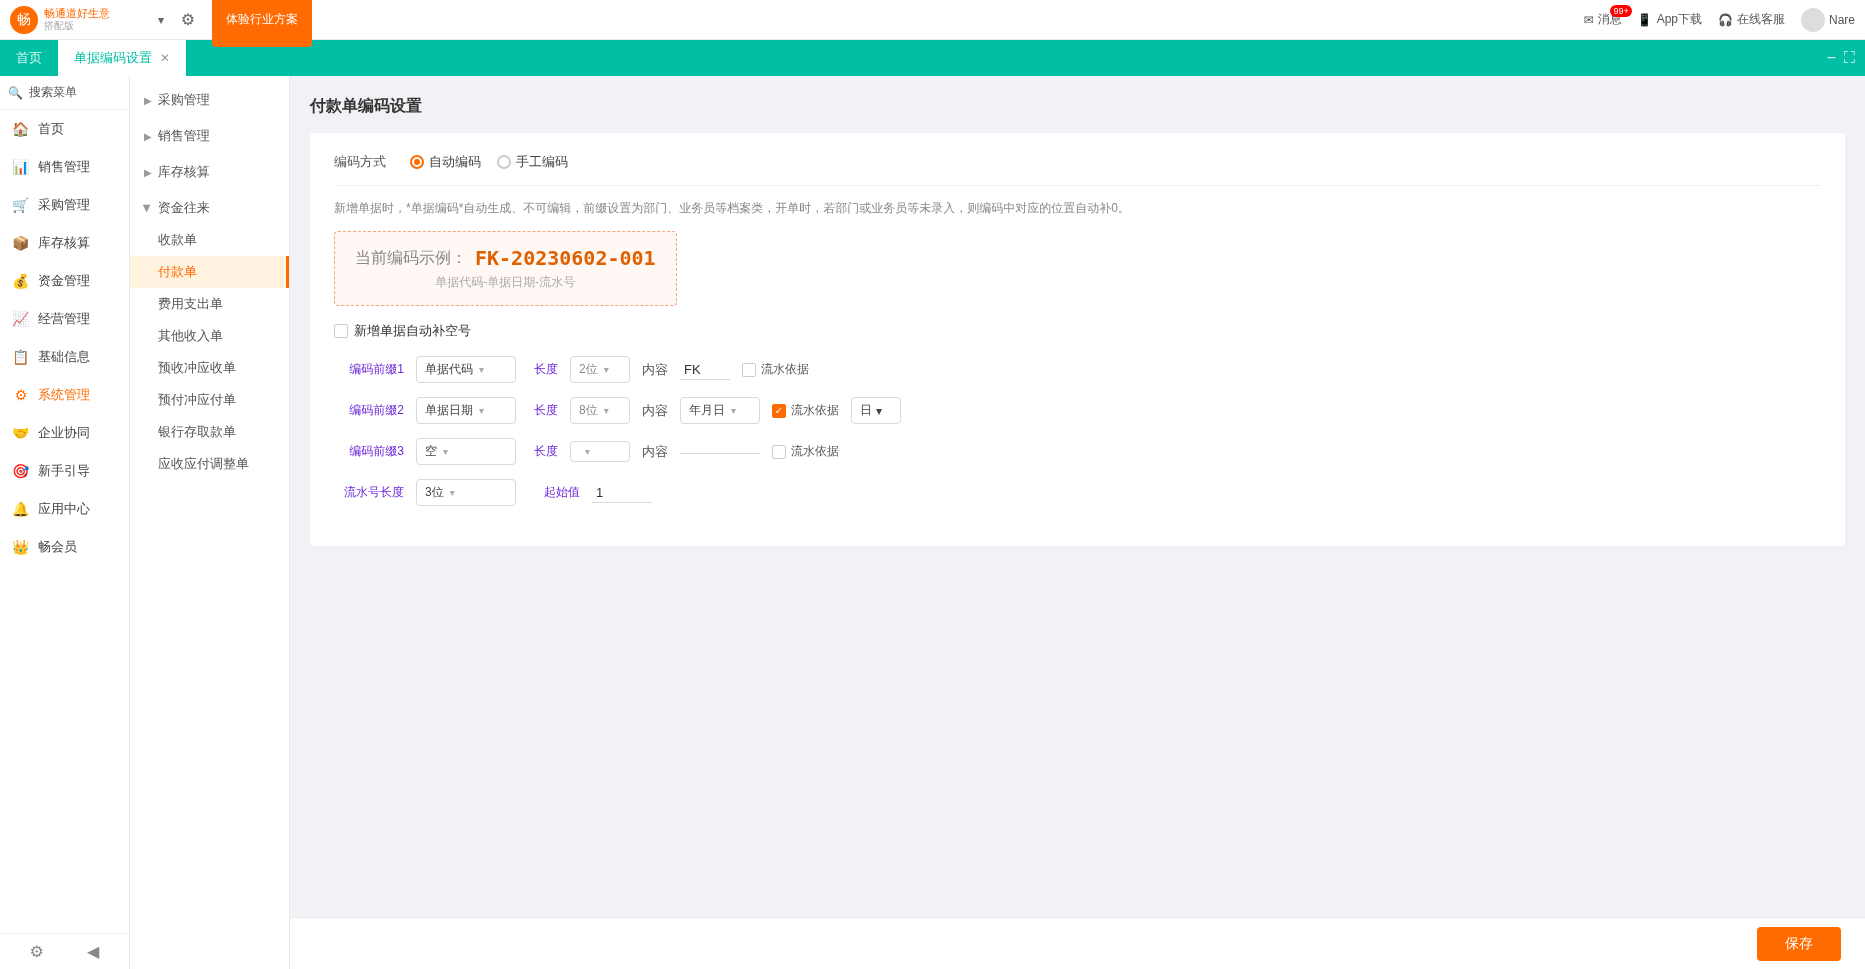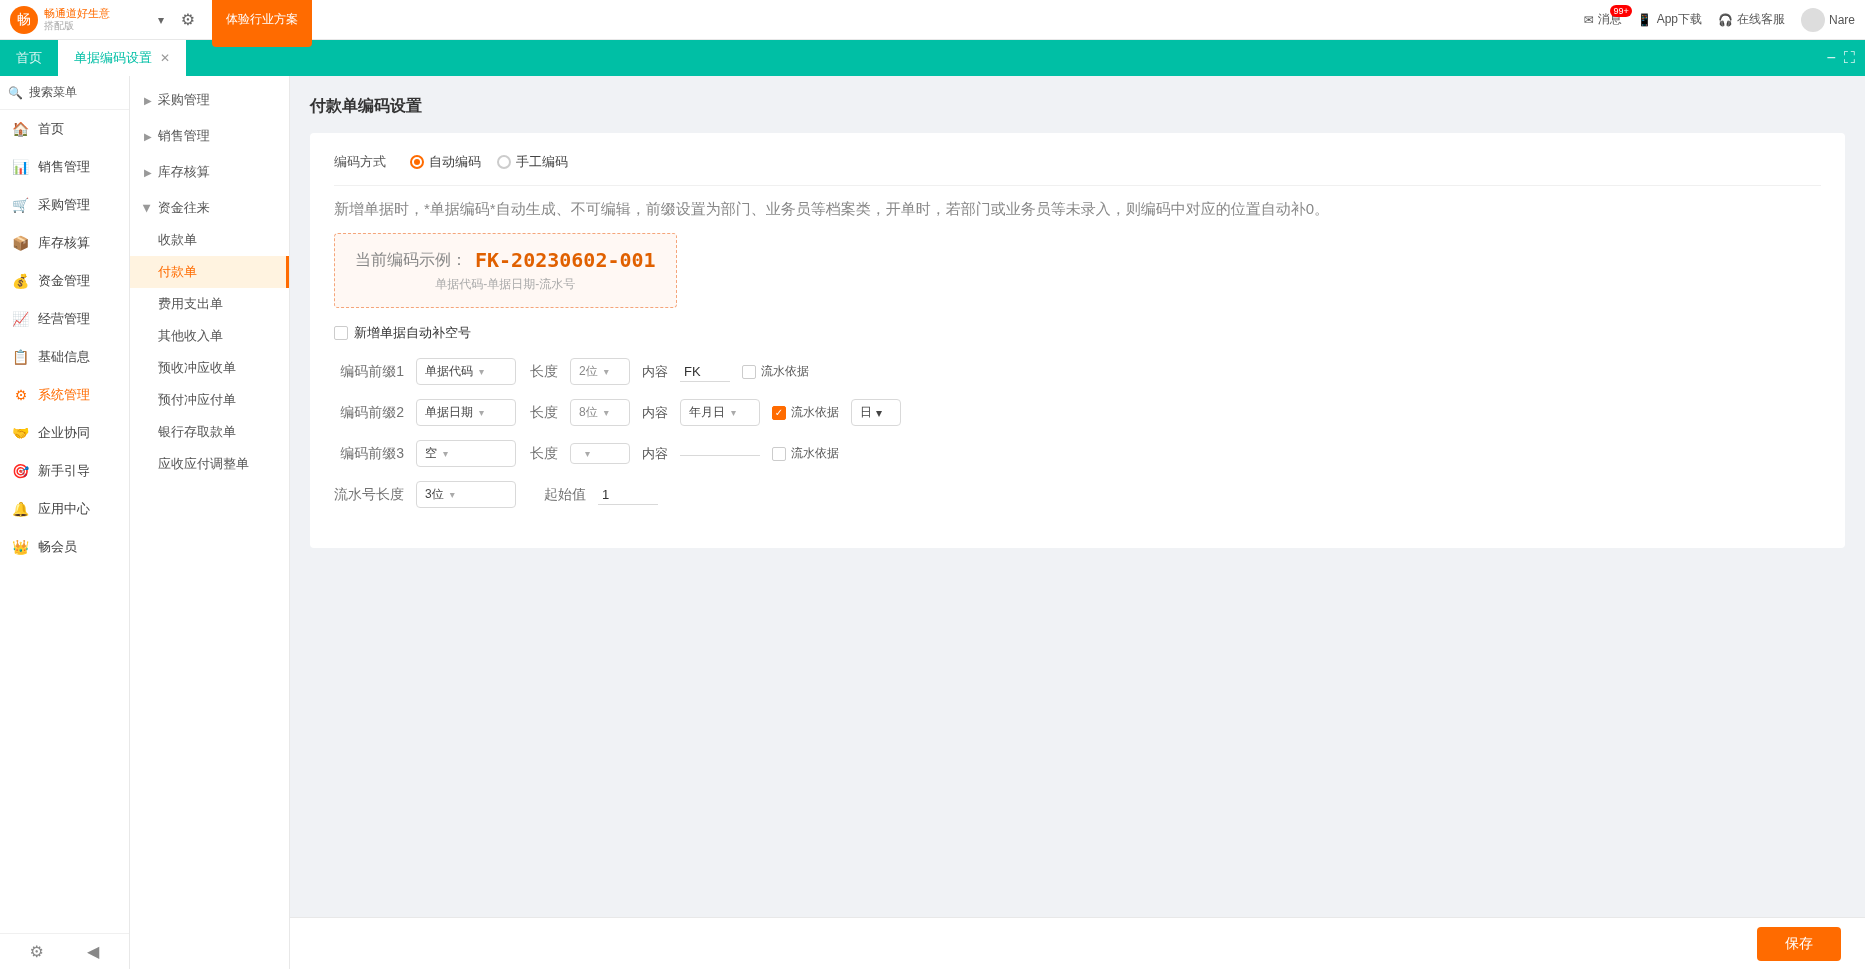--- a/index.html
+++ b/index.html
@@ -302,21 +302,21 @@
     .radio-dot.checked::after {
       content: '';
       width: 6px;
       height: 6px;
       border-radius: 50%;
       background: #ff6b00;
     }
 
     
     .hint-text {
-      font-size: 15px;
+      font-size: 12px;
       color: #888;
       margin-bottom: 14px;
     }
 
     
     .preview-box {
       border: 1.5px dashed #f5a57a;
       background: #fff8f4;
       border-radius: 4px;
       padding: 14px 20px;
@@ -362,22 +362,22 @@
 
     
     .form-row {
       display: flex;
       align-items: center;
       gap: 12px;
       margin-bottom: 14px;
     }
     .form-label {
       width: 70px;
-      font-size: 14px;
-      color: #737373;
+      font-size: 12px;
+      color: #6d28d9;
       text-align: right;
     }
     .form-select {
       border: 1px solid #d9d9d9;
       border-radius: 4px;
       padding: 4px 8px;
       font-size: 12px;
       color: #444;
       background: #fff;
       display: flex;

